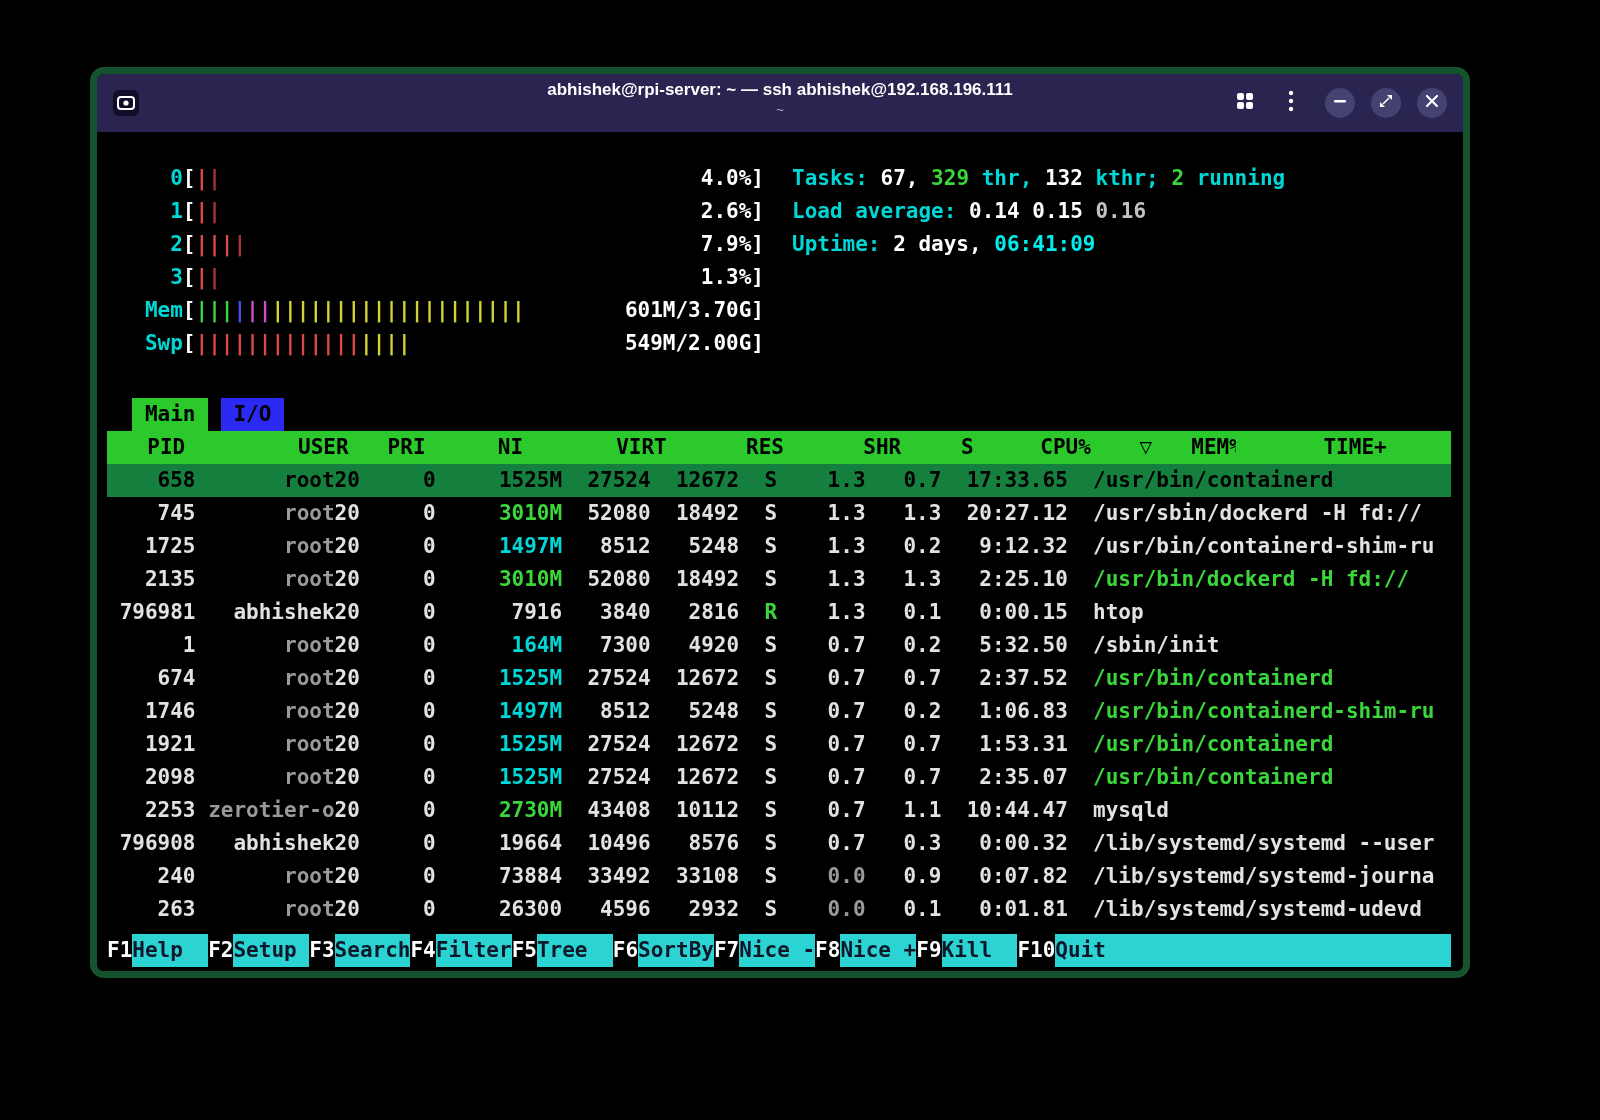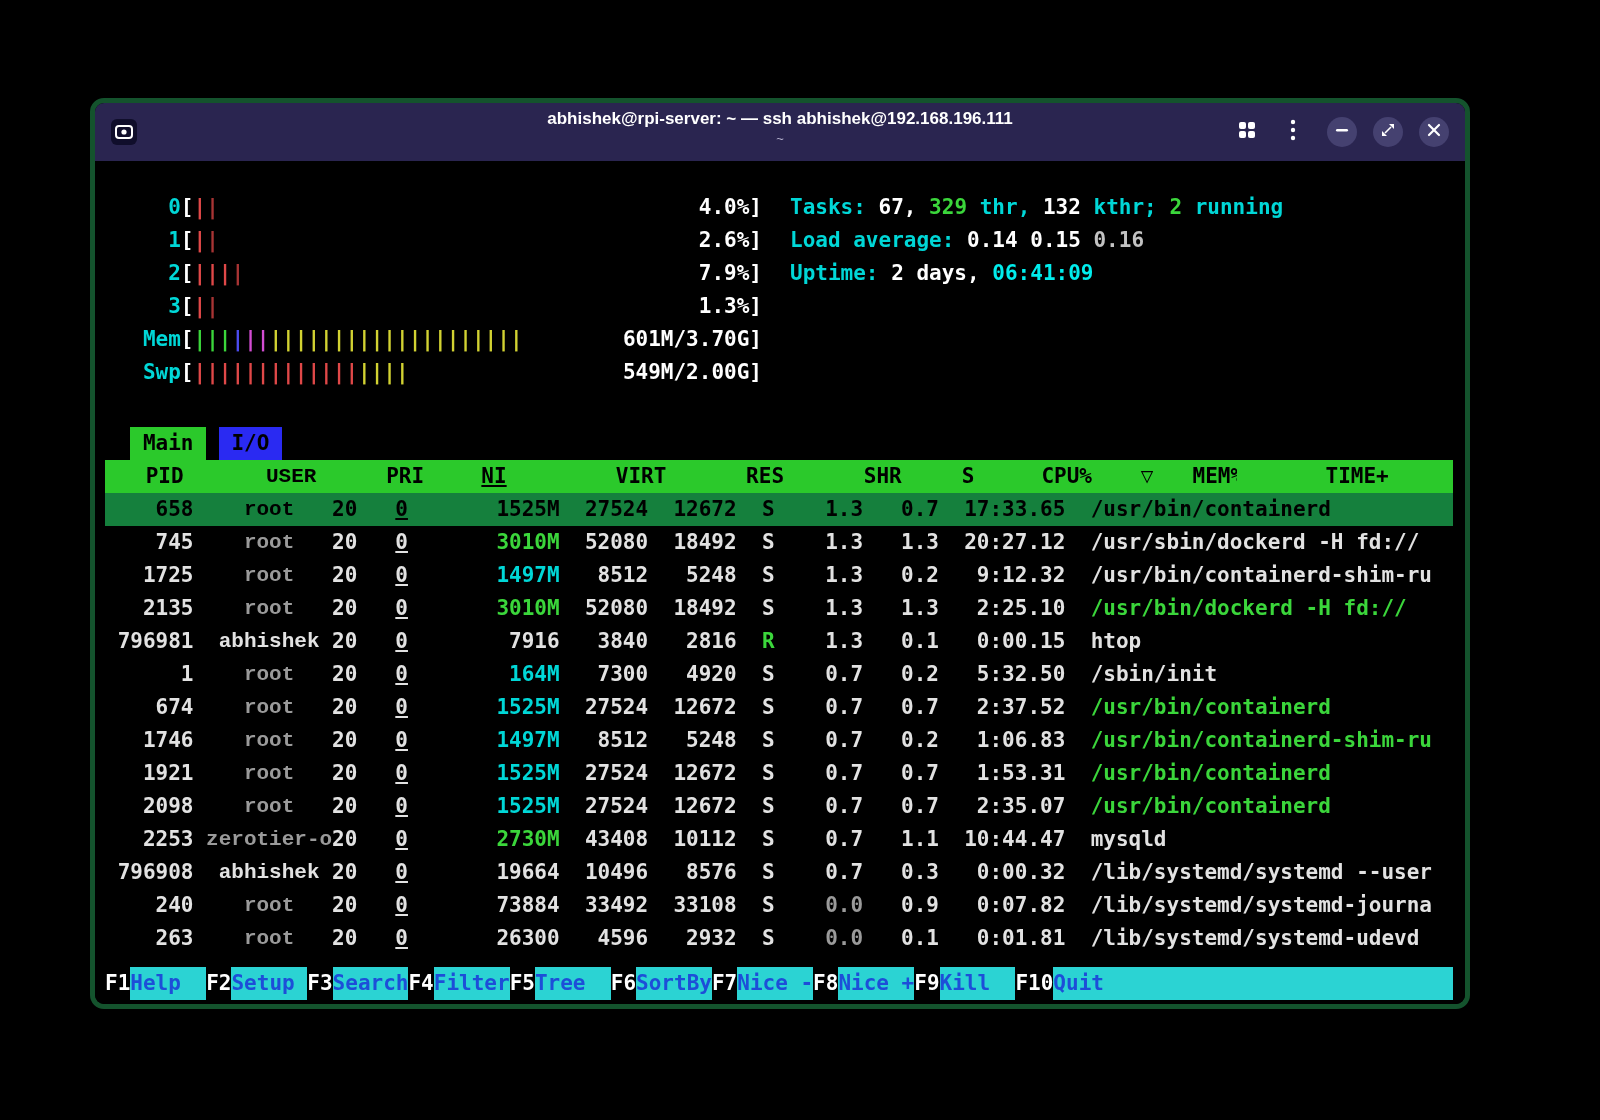--- a/index.html
+++ b/index.html
@@ -1,23 +1,23 @@
 <!DOCTYPE html>
 <html><head>
 <meta charset="utf-8">
 <style>
   * { box-sizing: border-box; margin: 0; padding: 0; }
   html,body { width:1600px; height:1120px; background:#000; overflow:hidden; }
 
   .screen { position:relative; width:1600px; height:1120px; background:#000; }
 
   .window {
-    position:absolute; left:90px; top:98px; width:1380px; height:911px;
+    position:absolute; left:90px; top:67px; width:1380px; height:911px;
     background:#000; border-radius:14px; overflow:hidden;
-    border:5px solid #14532d; display:flex; flex-direction:column;
+    border:7px solid #14532d; display:flex; flex-direction:column;
   }
 
   
   .titlebar {
     height:58px; flex:0 0 58px; background:#2a2550;
     display:flex; align-items:center; padding:0 16px; position:relative;
     font-family:"Liberation Sans", sans-serif;
   }
   .tb-app-icon { width:26px; height:26px; display:flex; }
   .tb-center {
@@ -73,38 +73,38 @@
 
   
   .ptable { width:100%; }
   .prow { display:flex; width:100%; }
   .thead { background:#2bc92b;gap:39px; }
   .thead .cell { color:#000 !important; }
   .selected { background:#15803d; }
   .selected .cell { color:#000 !important; }
   .cell { display:inline-block; white-space:pre; overflow:hidden; }
   .c-pid  { width:7ch;  text-align:right; }
-  .c-user { width:11ch; padding-left:1ch; text-align:center;font-family:Liberation Mono, monospace; }
+  .c-user { width:11ch; padding-left:1ch; text-align:right; }
   .c-pri  { width:5ch;  text-align:left; }
-  .c-ni   { width:5ch;  text-align:left;text-decoration:underline; }
+  .c-ni   { width:5ch;  text-align:center; }
   .c-virt { width:8ch;  text-align:right; }
   .c-res  { width:7ch;  text-align:right; }
   .c-shr  { width:7ch;  text-align:right; }
   .c-s    { width:3ch;  text-align:right; }
   .c-cpu  { width:7ch;  text-align:right; }
   .c-tri  { width:2ch;  text-align:right; }
   .c-mem  { width:4ch;  text-align:right; }
   .c-time { width:10ch; text-align:right; }
   .c-cmd  { flex:1; padding-left:2ch; text-align:left; }
 
   
   .fkeys { display:flex; margin-top:auto; width:100%;align-items:center; }
   .fk { display:flex; cursor:pointer; }
   .fk-key { color:#ffffff; background:#000; }
-  .fk-label { color:#1d4ed8; background:#2bd3d3; }
+  .fk-label { color:#0f172a; background:#2bd3d3; }
   .fk-last { flex:1; }
   .fk-last .fk-label { flex:1; }
 </style>
 </head>
 <body>
 
 <div class="screen">
   <div class="window">
 
     <div class="titlebar">

